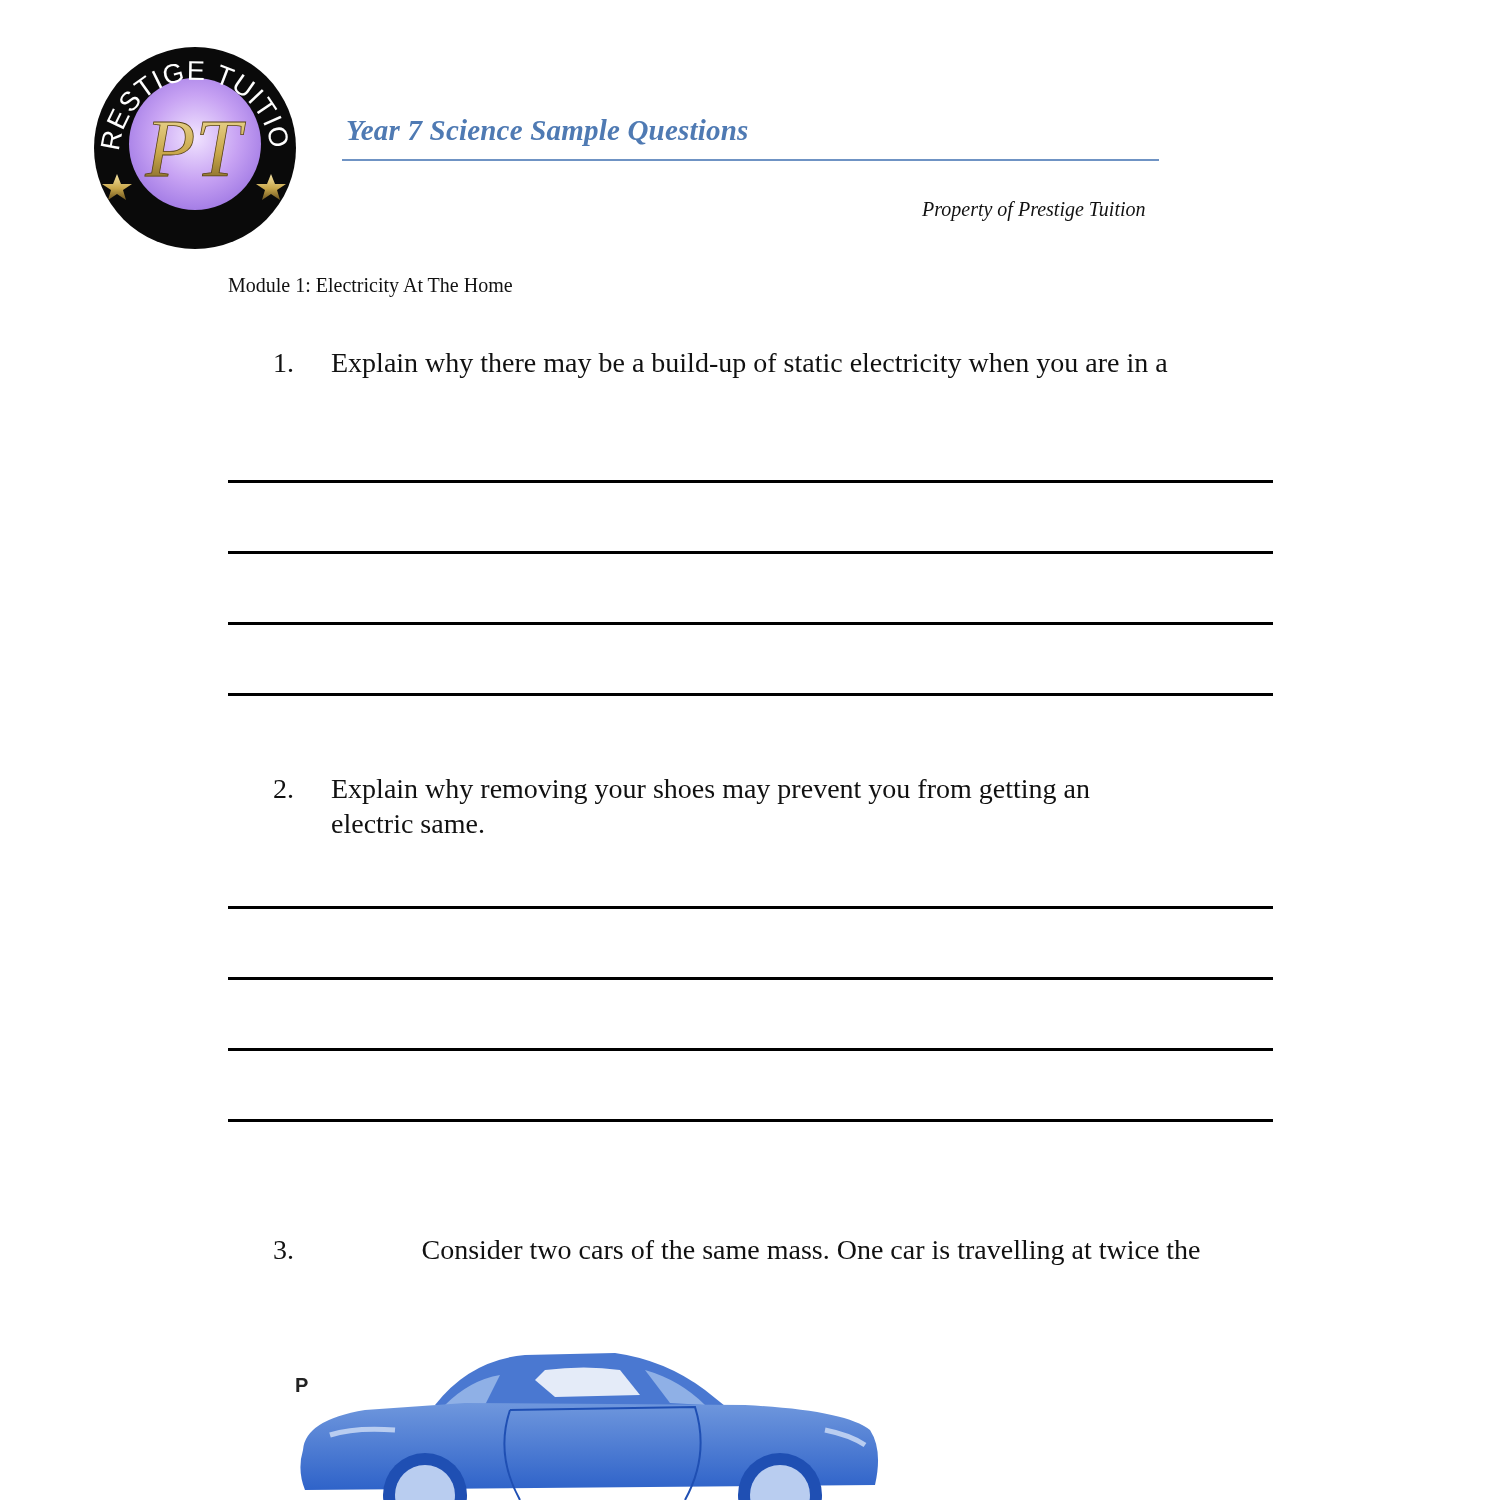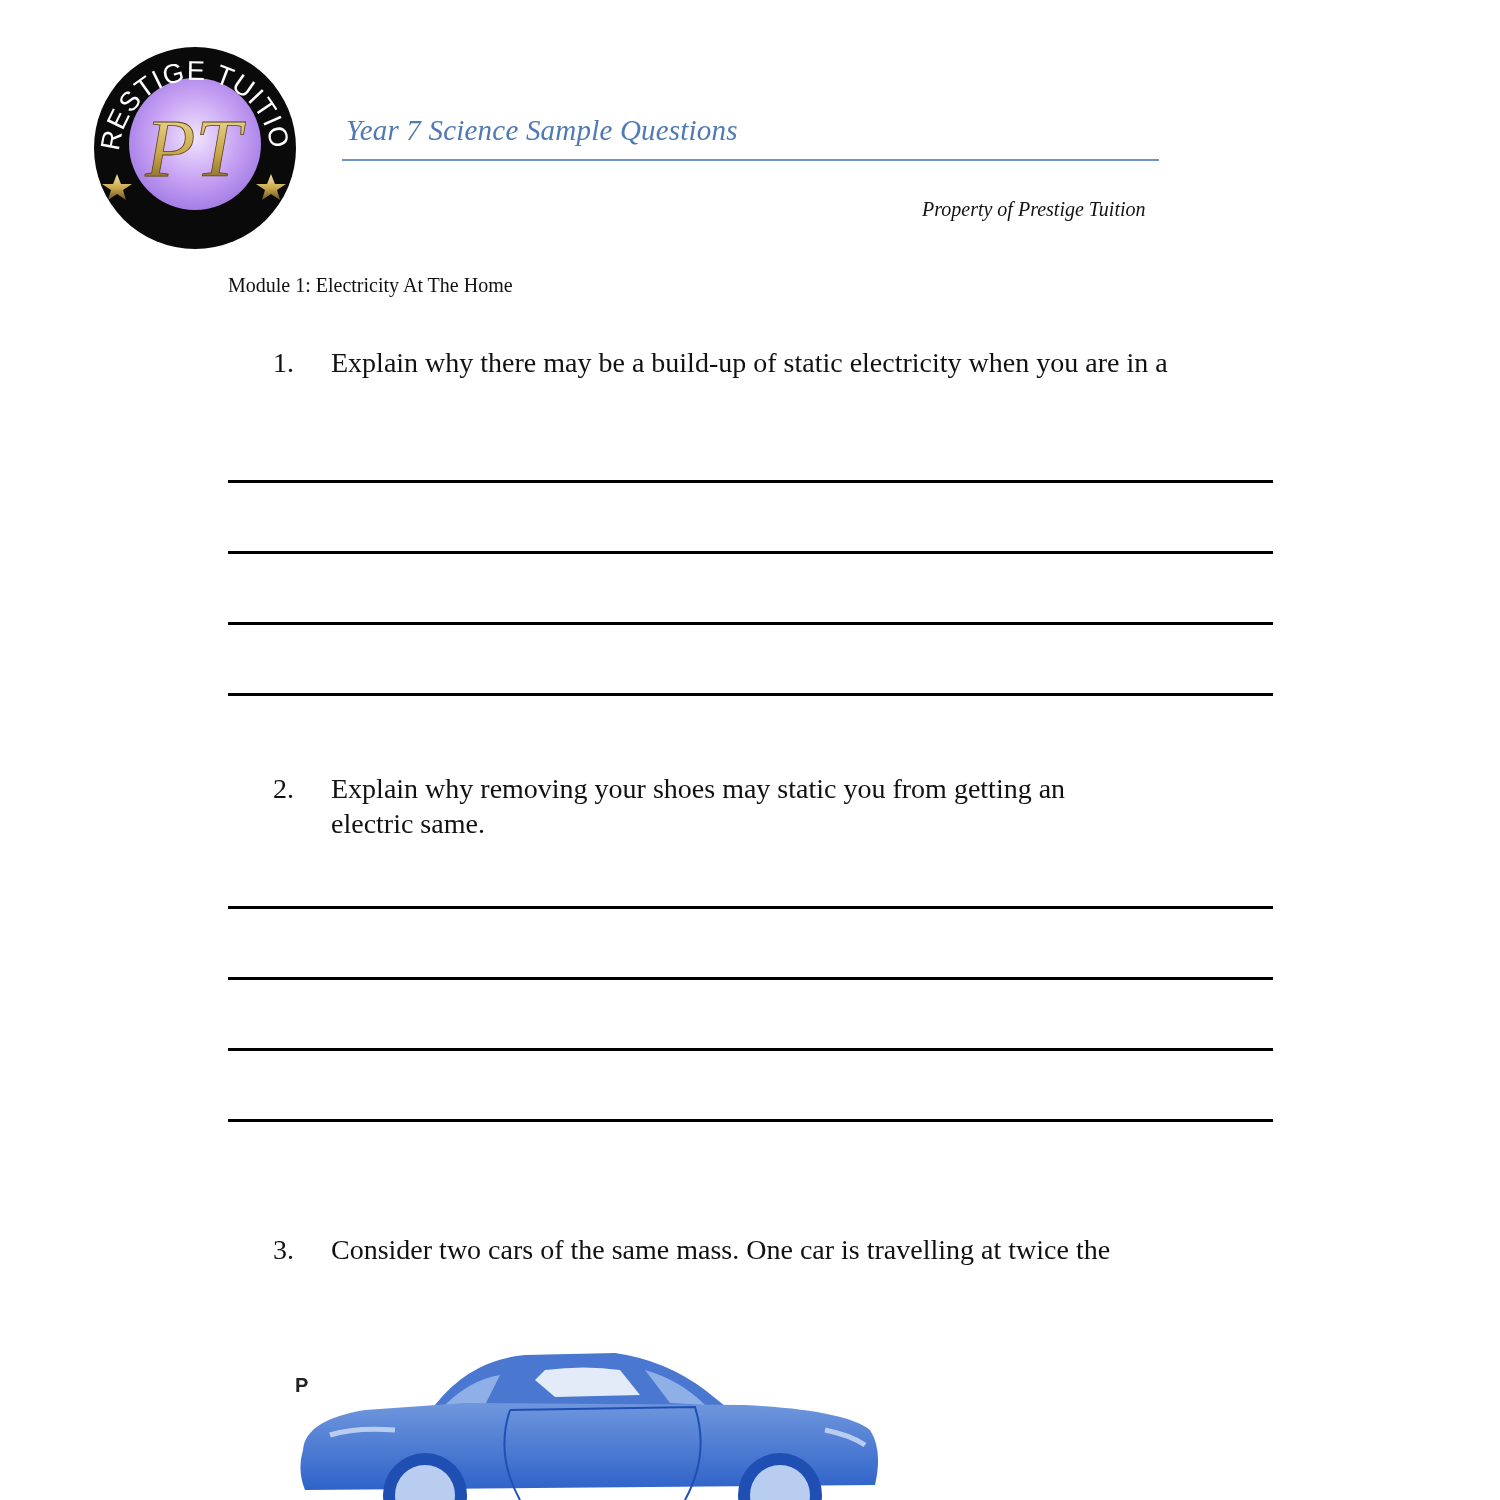--- a/index.html
+++ b/index.html
@@ -1,20 +1,20 @@
 <!DOCTYPE html>
 <html><head>
 <meta charset="utf-8">
 <style>
   html, body { margin:0; padding:0; background:#ffffff; }
   body { width:1500px; height:1500px; position:relative; overflow:hidden;
          font-family:"Liberation Serif","DejaVu Serif",serif; color:#111; }
   .abs { position:absolute; }
   #logo { left:93px; top:46px; width:204px; height:204px; }
-  #title { left:346px; top:114px; font-size:29px; font-style:italic; font-weight:normal;
+  #title { left:346px; top:114px; font-size:29px; font-style:italic; font-weight:bold;
            color:#4f7ab3; letter-spacing:0.2px; white-space:nowrap; }
   #title-rule { left:342px; top:159px; width:817px; height:0; border-top:2px solid #6f93c4; }
   #property { left:922px; top:198px; width:350px; font-size:20px; font-style:italic; white-space:nowrap; }
   #module { left:228px; top:274px; font-size:20px; white-space:nowrap; }
   .q { position:absolute; left:273px; font-size:28px; line-height:35px; }
   .q .num { position:absolute; left:0; top:0; }
   .q .text { position:absolute; left:58px; top:0; width:960px; }
   .line { position:absolute; left:228px; width:1045px; height:3px; background:#000; }
   #car-wrap { left:285px; top:1335px; width:632px; height:170px; overflow:hidden; }
   #car-label { left:295px; top:1374px; font-family:"Liberation Sans","DejaVu Sans",sans-serif;
@@ -60,33 +60,33 @@
   </div>
 </div>
 <div class="line" style="top:480px;"></div>
 <div class="line" style="top:551px;"></div>
 <div class="line" style="top:622px;"></div>
 <div class="line" style="top:693px;"></div>
 
 <div class="q" style="top:771px;">
   <span class="num">2.</span>
   <div class="text">
-    <div style="white-space:nowrap;">Explain why removing your shoes may static you from getting an</div>
+    <div style="white-space:nowrap;">Explain why removing your shoes may prevent you from getting an</div>
     <div>electric same.</div>
   </div>
 </div>
 <div class="line" style="top:906px;"></div>
 <div class="line" style="top:977px;"></div>
 <div class="line" style="top:1048px;"></div>
 <div class="line" style="top:1119px;"></div>
 
 <div class="q" style="top:1232px;">
   <span class="num">3.</span>
   <div class="text">
-    <div style="white-space:nowrap;">Consider two cars of the same mass. One car is travelling at twice the</div>
+    <div style="white-space:nowrap;text-align:center;">Consider two cars of the same mass. One car is travelling at twice the</div>
   </div>
 </div>
 
 <div id="car-label" class="abs">P</div>
 <svg id="car-wrap" class="abs" viewBox="0 0 632 170">
   <defs>
     <linearGradient id="carbody" x1="0" y1="0" x2="0" y2="1">
       <stop offset="0%" stop-color="#6f97dd"></stop>
       <stop offset="100%" stop-color="#2f63c9"></stop>
     </linearGradient>

